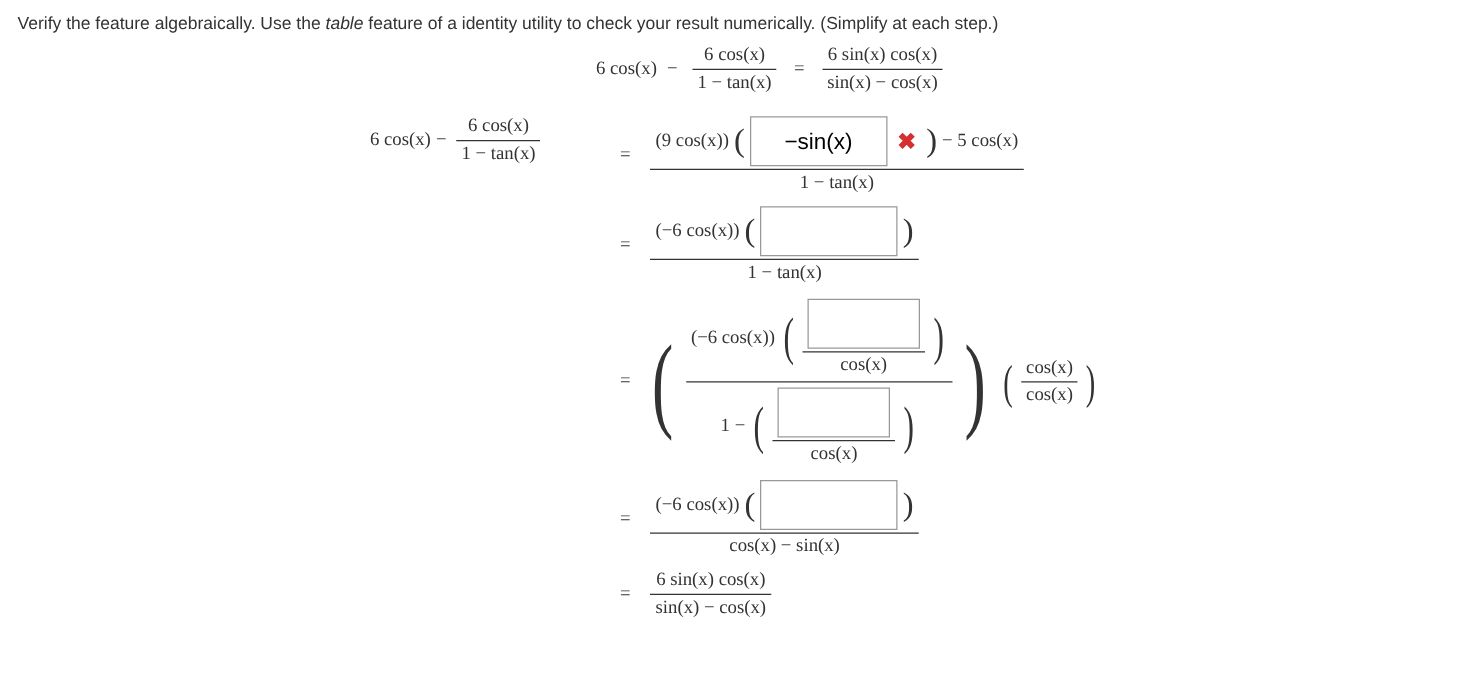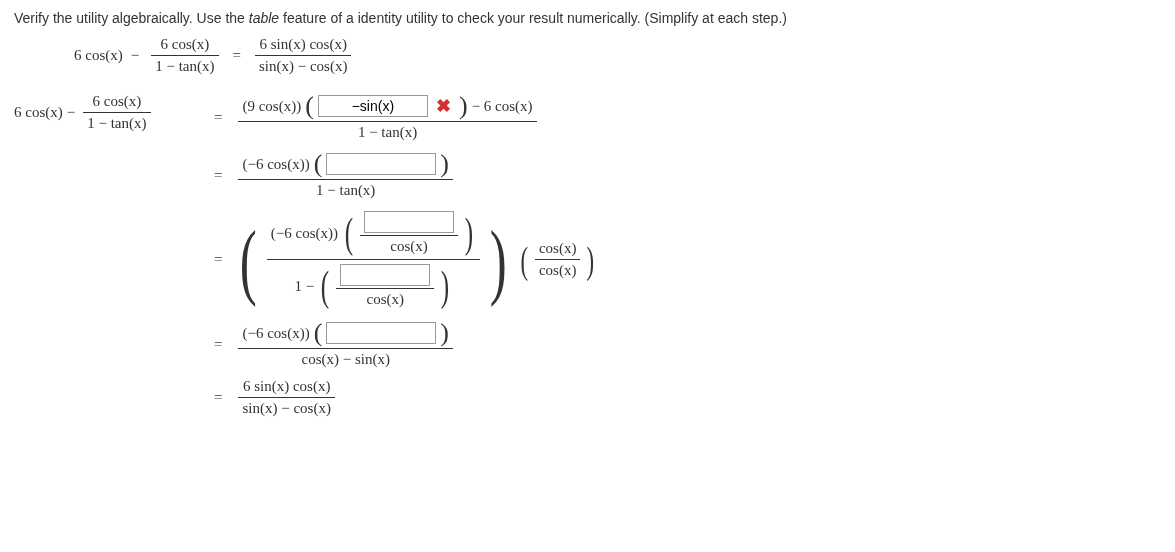--- a/index.html
+++ b/index.html
@@ -10,21 +10,21 @@
     padding: 10px 14px;
     background: #fff;
   }
   .prompt {
     font-family: Verdana, Arial, sans-serif;
     font-size: 14px;
     color: #333;
     margin-bottom: 8px;
   }
   .prompt i { font-style: italic; margin-top: 16px; }
-  .math { font-family: "Times New Roman", Georgia, serif; }
+  .math { font-family: "Times New Roman", Georgia, serif; justify-content: center; }
   .row {
     display: flex;
     align-items: center;
     gap: 4px;
     margin: 6px 0;
   }
   .indent1 { margin-left: 60px; }
   .frac {
     display: inline-flex;
     flex-direction: column;
@@ -41,22 +41,22 @@
   }
   .frac .bar {
     border-top: 1px solid #333;
     width: 100%;
     height: 0;
   }
   .eq { margin: 0 6px; }
   .minus { margin: 0 4px; }
   input[type="text"] {
     font-family: Arial, sans-serif;
-    font-size: 14px;
-    height: 22px;
+    font-size: 18px;
+    height: 40px;
     border: 1px solid #999;
     padding: 1px 4px;
     text-align: center;
     box-sizing: border-box;
   }
   .w110 { width: 110px; }
   .w90 { width: 90px; }
   .lparen, .rparen {
     font-size: 26px;
     font-family: "Times New Roman", serif;
@@ -112,21 +112,21 @@
   }
   .paren-scaler .p span {
     transform: scaleX(0.6);
     display:inline-block;
   }
 </style>
 </head>
 <body>
 
 <div class="prompt">
-  <span>Verify the utility algebraically. Use the </span><i>table</i><span> feature of a identity utility to check your result numerically. (Simplify at each step.)</span>
+  <span>Verify the feature algebraically. Use the </span><i>table</i><span> feature of a identity utility to check your result numerically. (Simplify at each step.)</span>
 </div>
 
 <div class="row math indent1">
   <span>6 cos(x)</span>
   <span class="minus">−</span>
   <span class="frac">
     <span class="num">6 cos(x)</span>
     <span class="bar"></span>
     <span class="den">1 − tan(x)</span>
   </span>
@@ -154,21 +154,21 @@
 
     <div class="step">
       <span class="eq">=</span>
       <span class="frac">
         <span class="num">
           <span>(9 cos(x))</span>
           <span class="lparen">(</span>
           <input type="text" class="w110" value="−sin(x)" style="">
           <span class="cross">✖</span>
           <span class="rparen">)</span>
-          <span>− 6 cos(x)</span>
+          <span>− 5 cos(x)</span>
         </span>
         <span class="bar"></span>
         <span class="den">1 − tan(x)</span>
       </span>
     </div>
 
     <div class="step">
       <span class="eq">=</span>
       <span class="frac">
         <span class="num">

